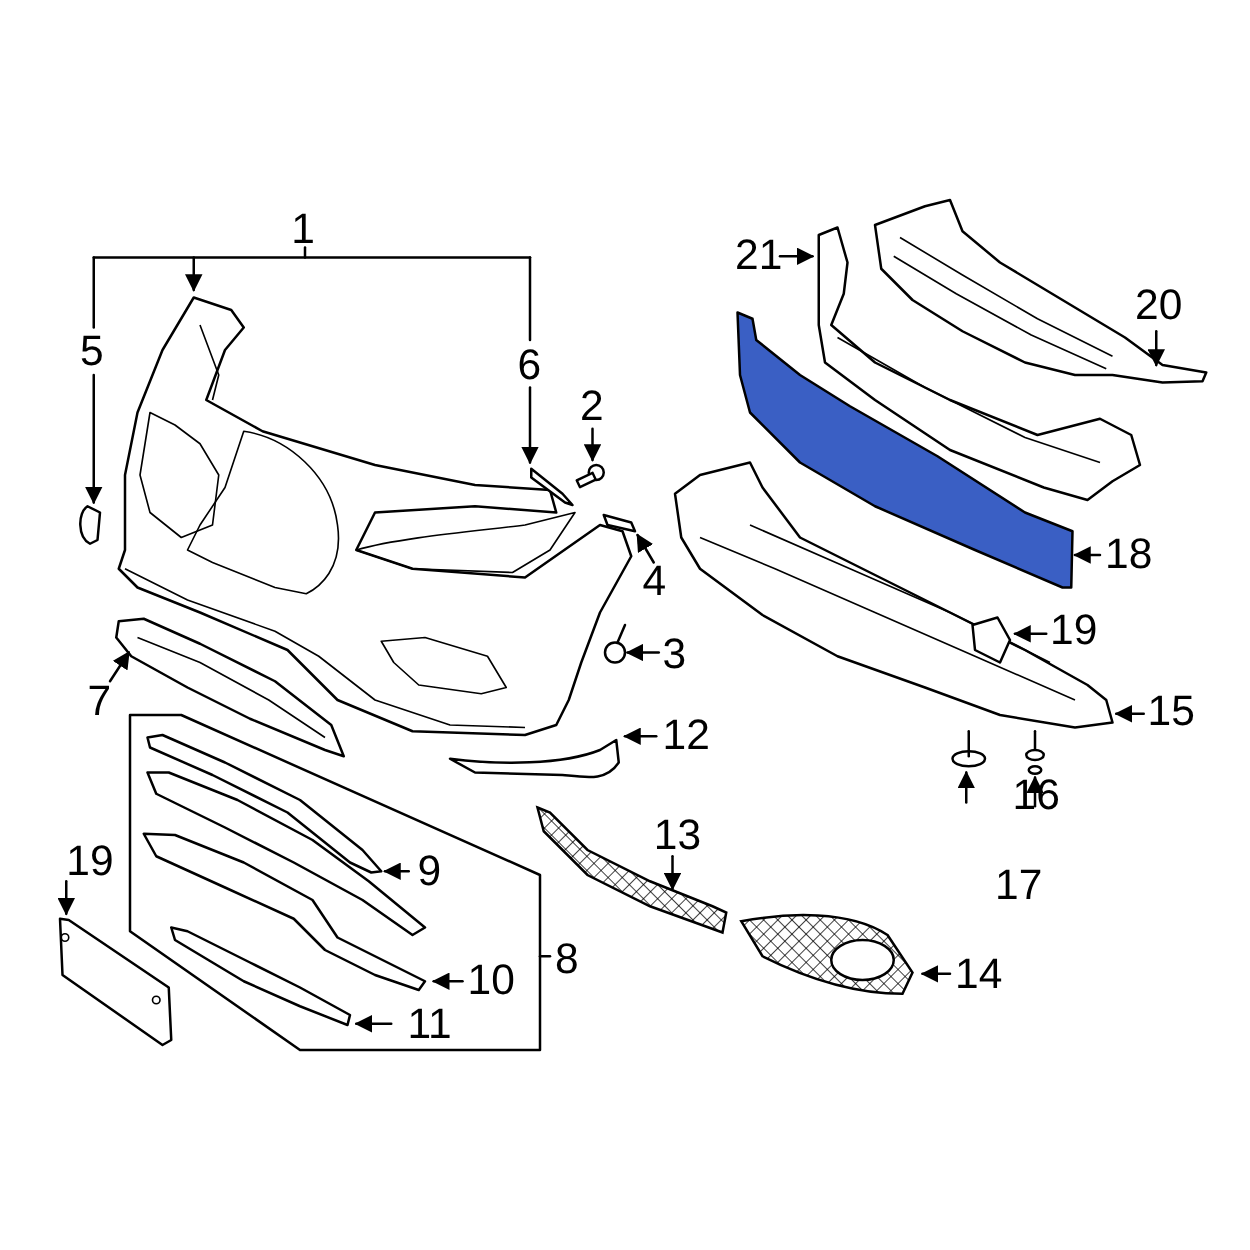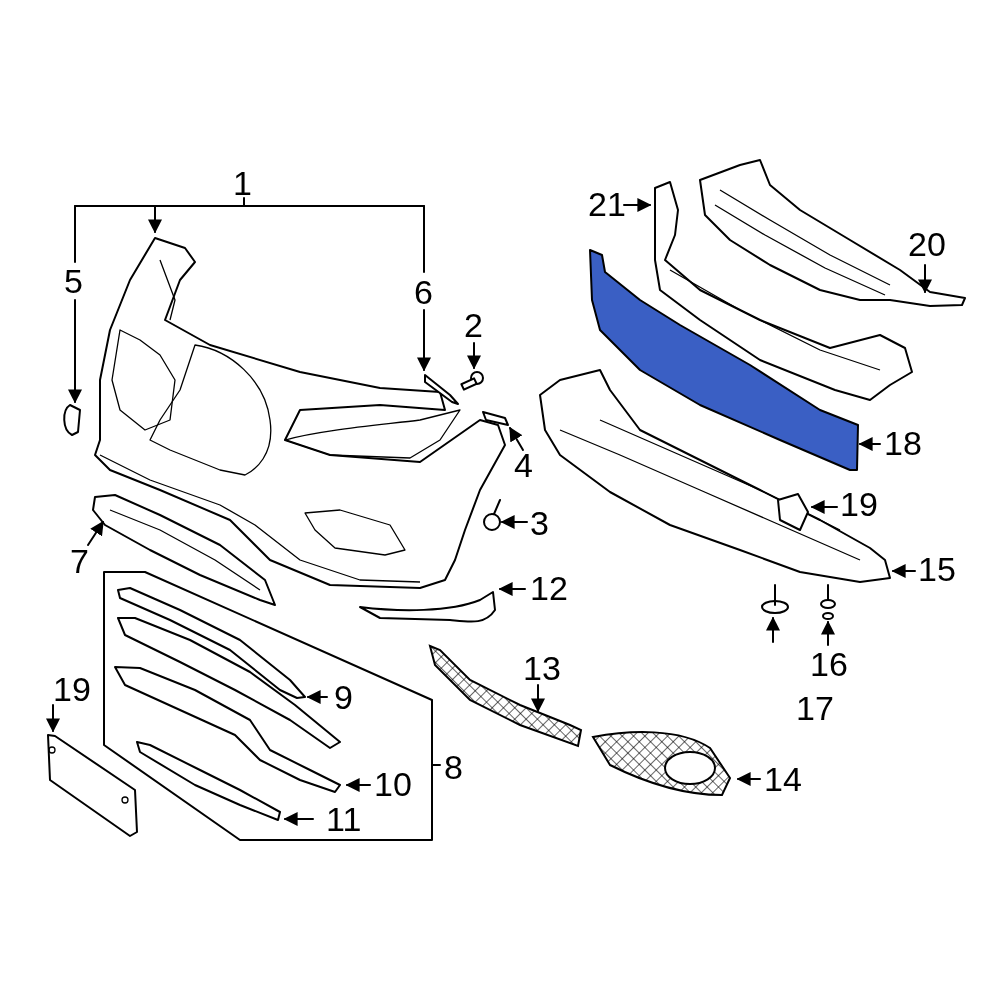--- a/index.html
+++ b/index.html
@@ -174,19 +174,19 @@
 <div class="lbl" style="left:414px;top:275px;">6</div>
 <div class="lbl" style="left:70px;top:544px;">7</div>
 <div class="lbl" style="left:444px;top:750px;">8</div>
 <div class="lbl" style="left:334px;top:680px;">9</div>
 <div class="lbl" style="left:374px;top:767px;">10</div>
 <div class="lbl" style="left:314px;top:802px;margin-left:12px;">11</div>
 <div class="lbl" style="left:530px;top:571px;">12</div>
 <div class="lbl" style="left:523px;top:651px;">13</div>
 <div class="lbl" style="left:764px;top:762px;">14</div>
 <div class="lbl" style="left:918px;top:552px;">15</div>
-<div class="lbl" style="left:810px;top:647px;">16</div>
+<div class="lbl" style="left:810px;top:619px;">16</div>
 <div class="lbl" style="left:796px;top:643px;margin-top:48px;">17</div>
 <div class="lbl" style="left:840px;top:487px;">19</div>
 <div class="lbl" style="left:36px;top:672px;margin-left:17px;">19</div>
 <div class="lbl" style="left:908px;top:227px;">20</div>
 <div class="lbl" style="left:588px;top:187px;">21</div>
 <div class="lbl" style="left:884px;top:426px;">18</div>
 
 </body></html>

